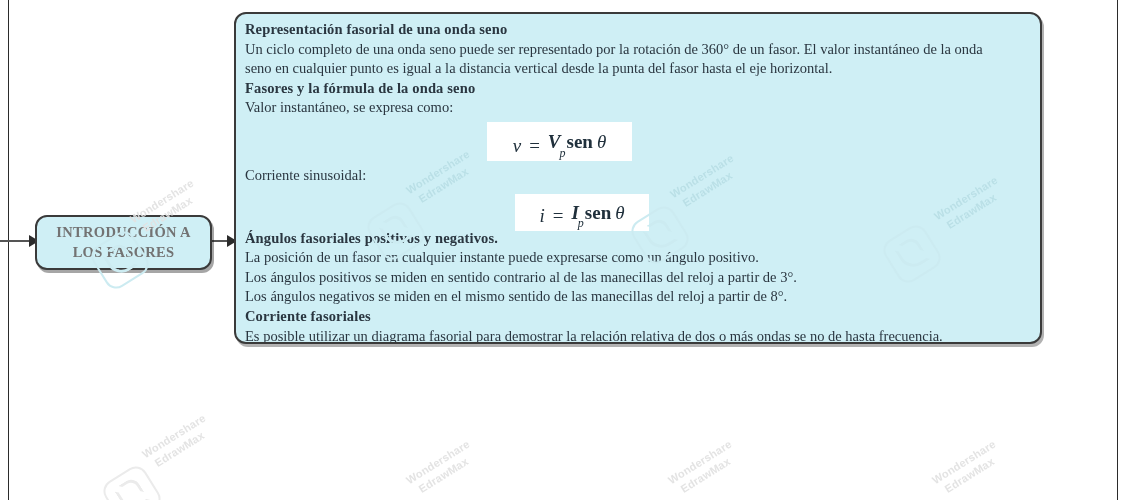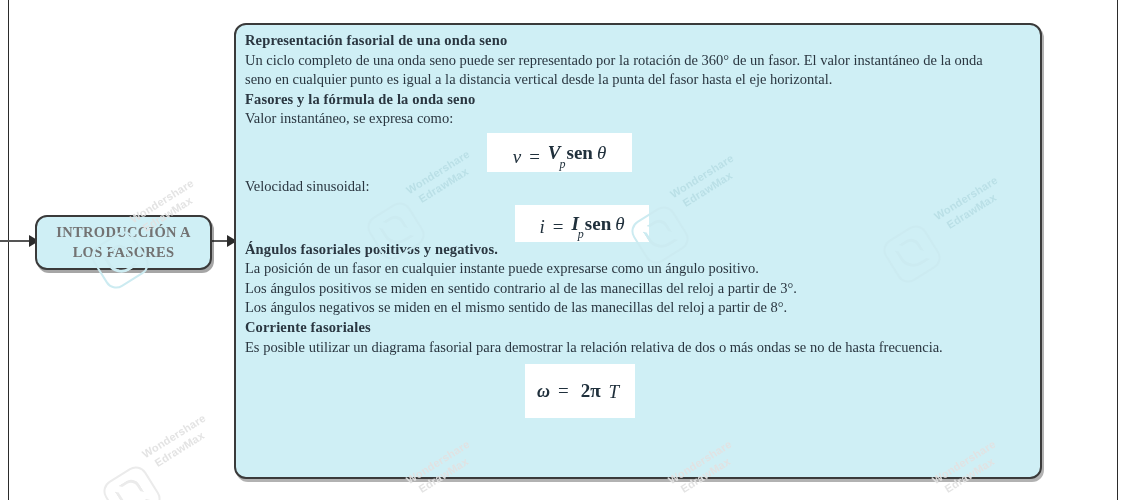--- a/index.html
+++ b/index.html
@@ -114,28 +114,27 @@
     text-align: center;
     letter-spacing: .3px;
   }
 
   
   #node-content {
     position: absolute;
     left: 234px;
     top: 12px;
     width: 808px;
-    height: 456px;
+    height: 332px;
     box-sizing: border-box;
     background: #cfeff5;
     border: 2px solid #3a3a3a;
     border-radius: 12px;
     box-shadow: 2px 3px 0 rgba(0,0,0,.3);
     overflow: hidden;
-    margin-top: 11px;
   }
   .content-inner {
     position: relative;
     padding: 6px 10px 0 9px;
     height: 100%;
     box-sizing: border-box;
   }
 
   .line {
     font-family: "Liberation Serif", serif;
@@ -229,21 +228,21 @@
       <div class="plate-wrap" style="padding-left:242px; margin-top:4px;">
         <div class="formula-plate" style="width:145px; height:39px; line-height:39px;">
           <span class="f-row">
             <span class="f-italic">v</span>
             <span class="f-eq">=</span>
             <span><span class="f-bold-italic">V</span><span class="sub">p</span><span style="font-weight:700;">sen</span><span class="f-italic" style="padding-left:4px;">θ</span></span>
           </span>
         </div>
       </div>
 
-      <div class="line" style="margin-top:5px;">Velocidad sinusoidal:</div>
+      <div class="line" style="margin-top:5px;">Corriente sinusoidal:</div>
 
       <div class="plate-wrap" style="padding-left:270px; margin-top:8px;">
         <div class="formula-plate" style="width:134px; height:37px; line-height:37px;">
           <span class="f-row">
             <span class="f-italic">i</span>
             <span class="f-eq">=</span>
             <span><span class="f-bold-italic">I</span><span class="sub">p</span><span style="font-weight:700;">sen</span><span class="f-italic" style="padding-left:4px;">θ</span></span>
           </span>
         </div>
       </div>

